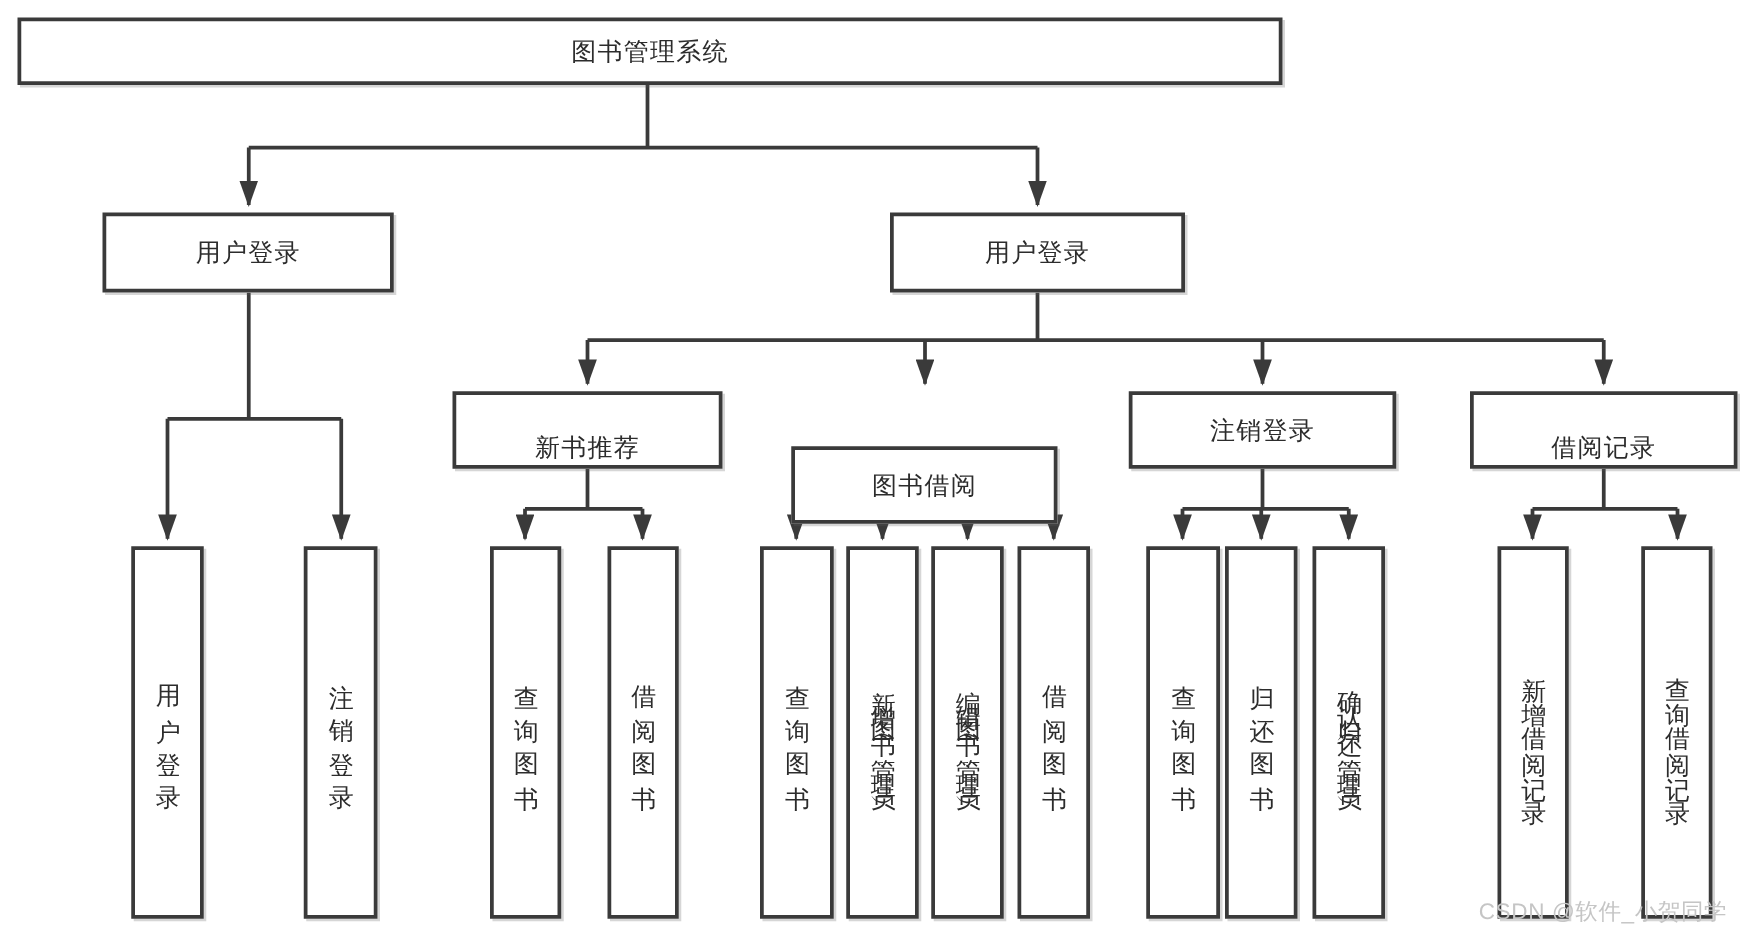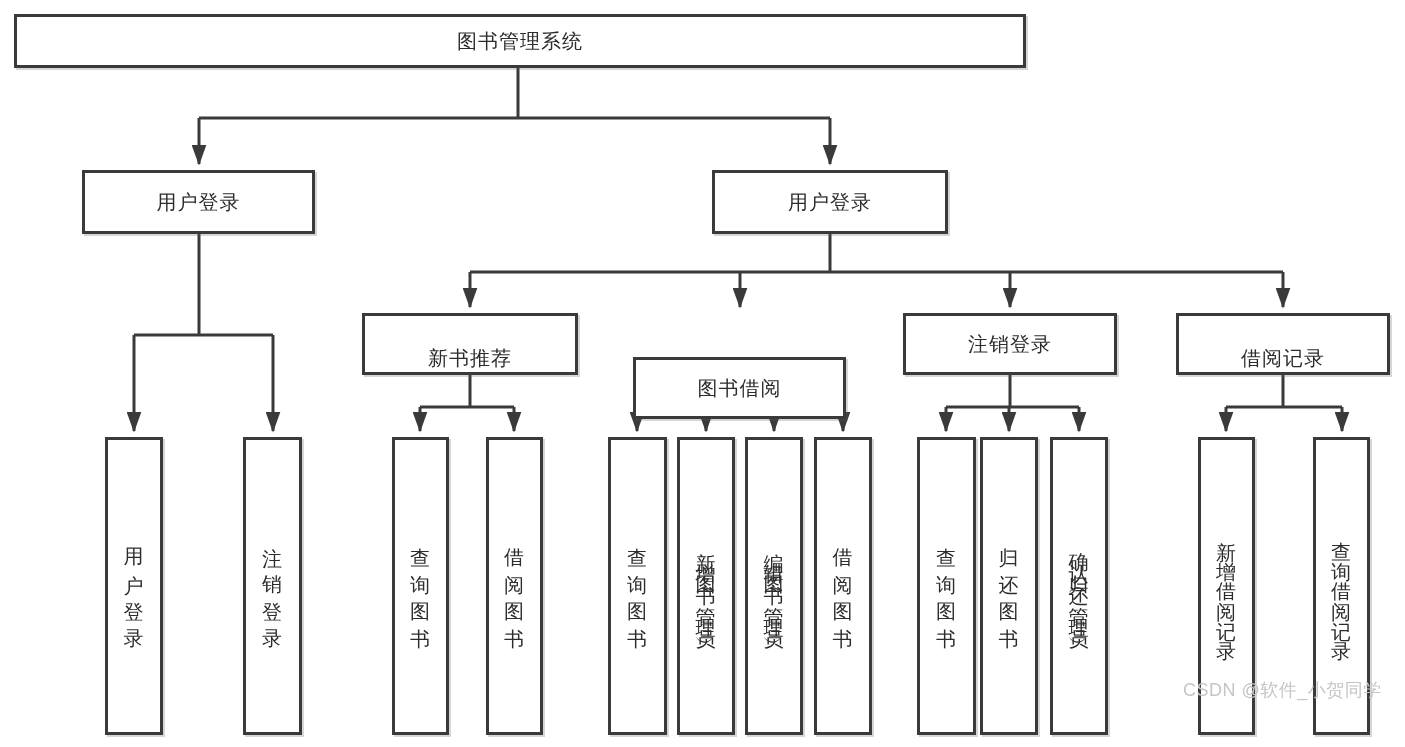--- a/index.html
+++ b/index.html
@@ -38,21 +38,21 @@
     text-orientation: mixed;
     white-space: nowrap;
     line-height: 1;
   }
   .sp4 .vtext { letter-spacing: 27px; }
   .sp6 .vtext { letter-spacing: 20px; }
   .sp9 .vtext { letter-spacing: 11px; }
   .watermark {
     position: absolute;
     left: 1183px;
-    top: 678px;
+    top: 717px;
     font-size: 18px;
     color: #c5c5c5;
     z-index: 3;
     white-space: nowrap;
     letter-spacing: 0.5px;
   }
 </style>
 </head>
 <body>
 

